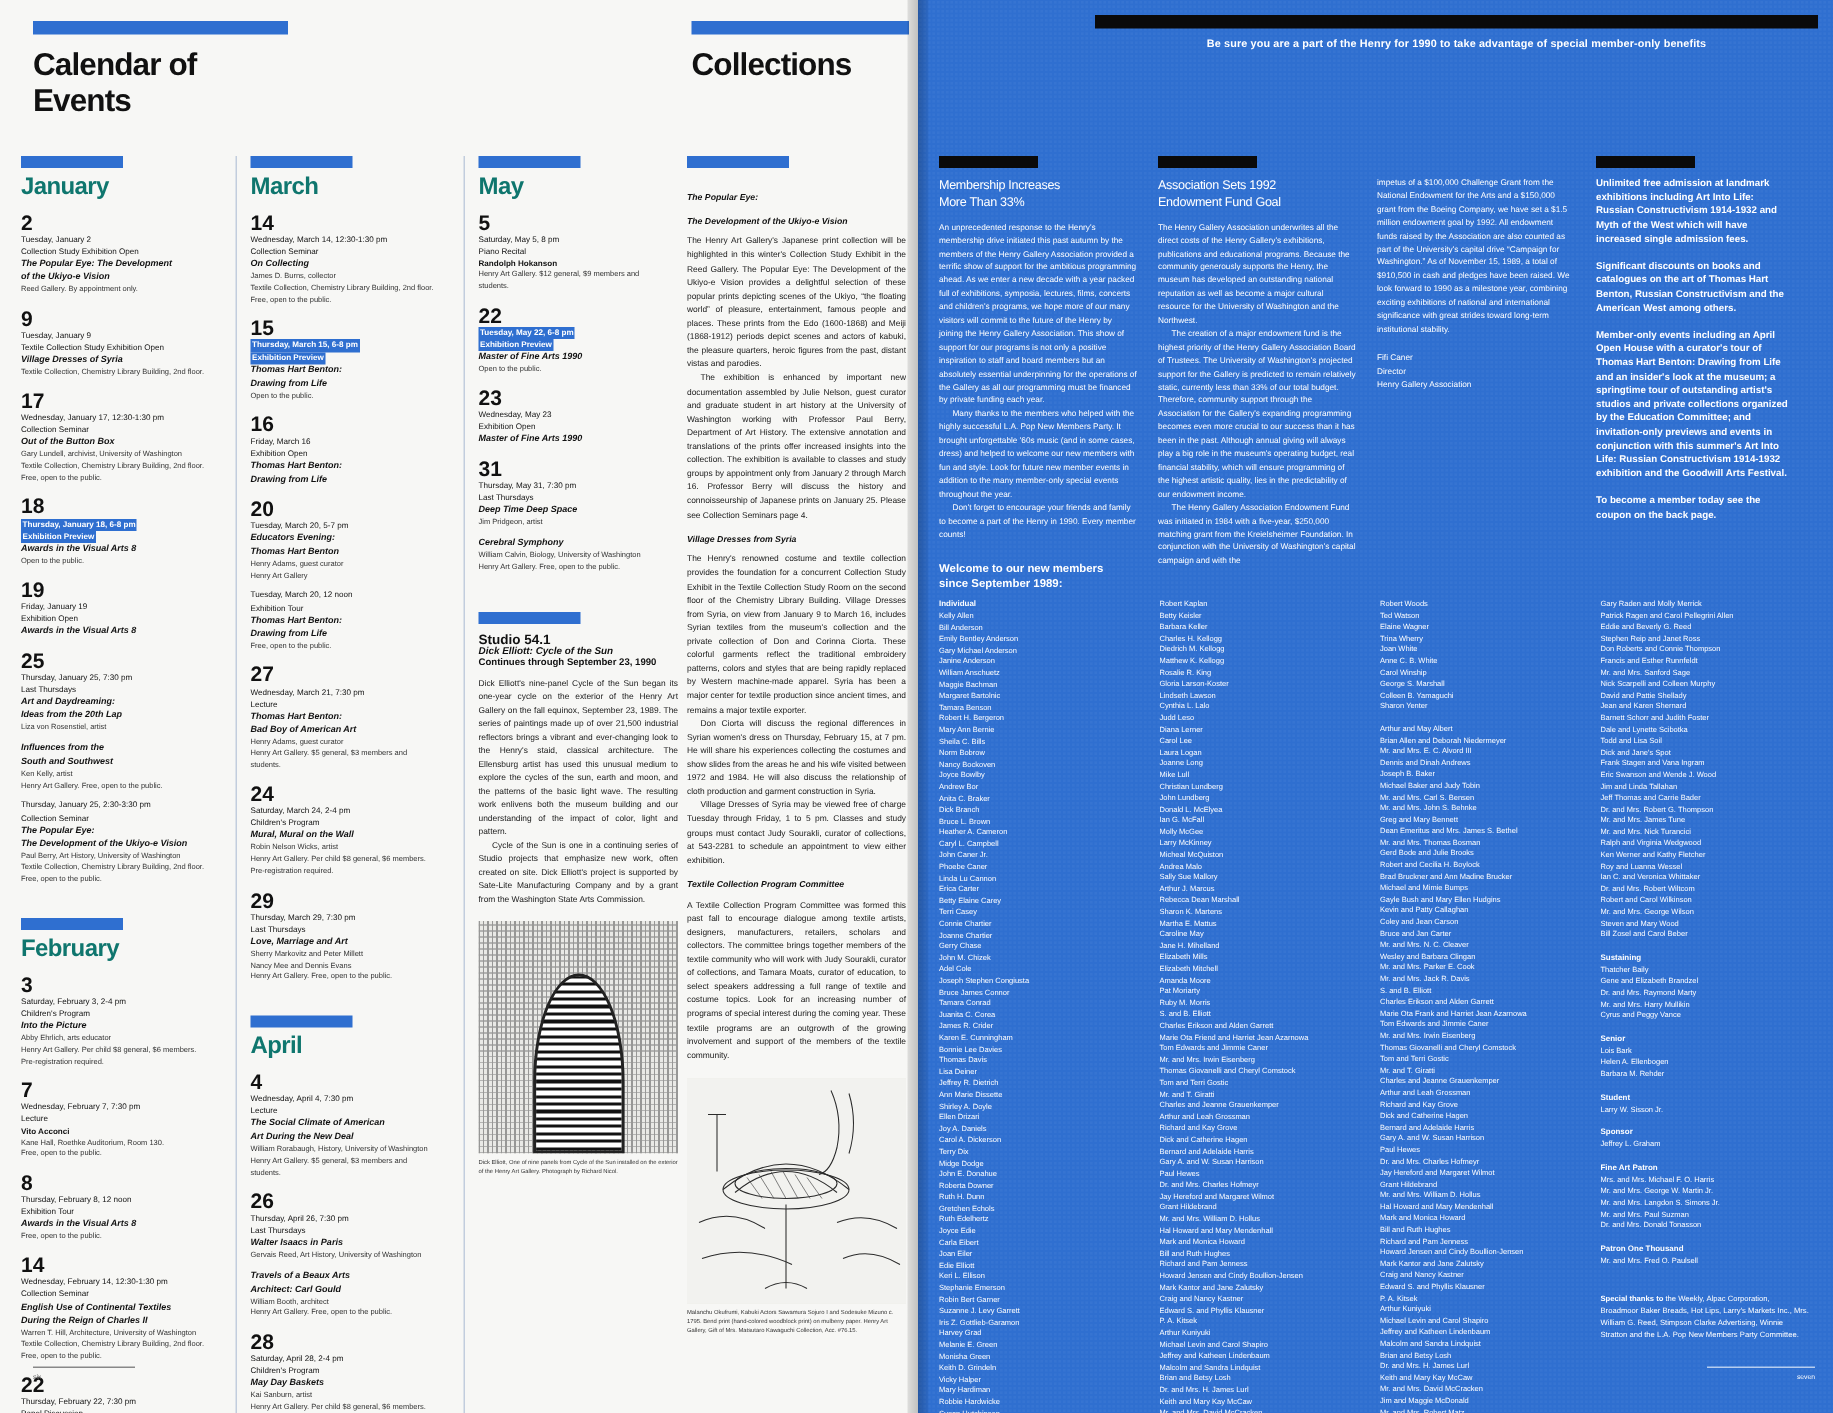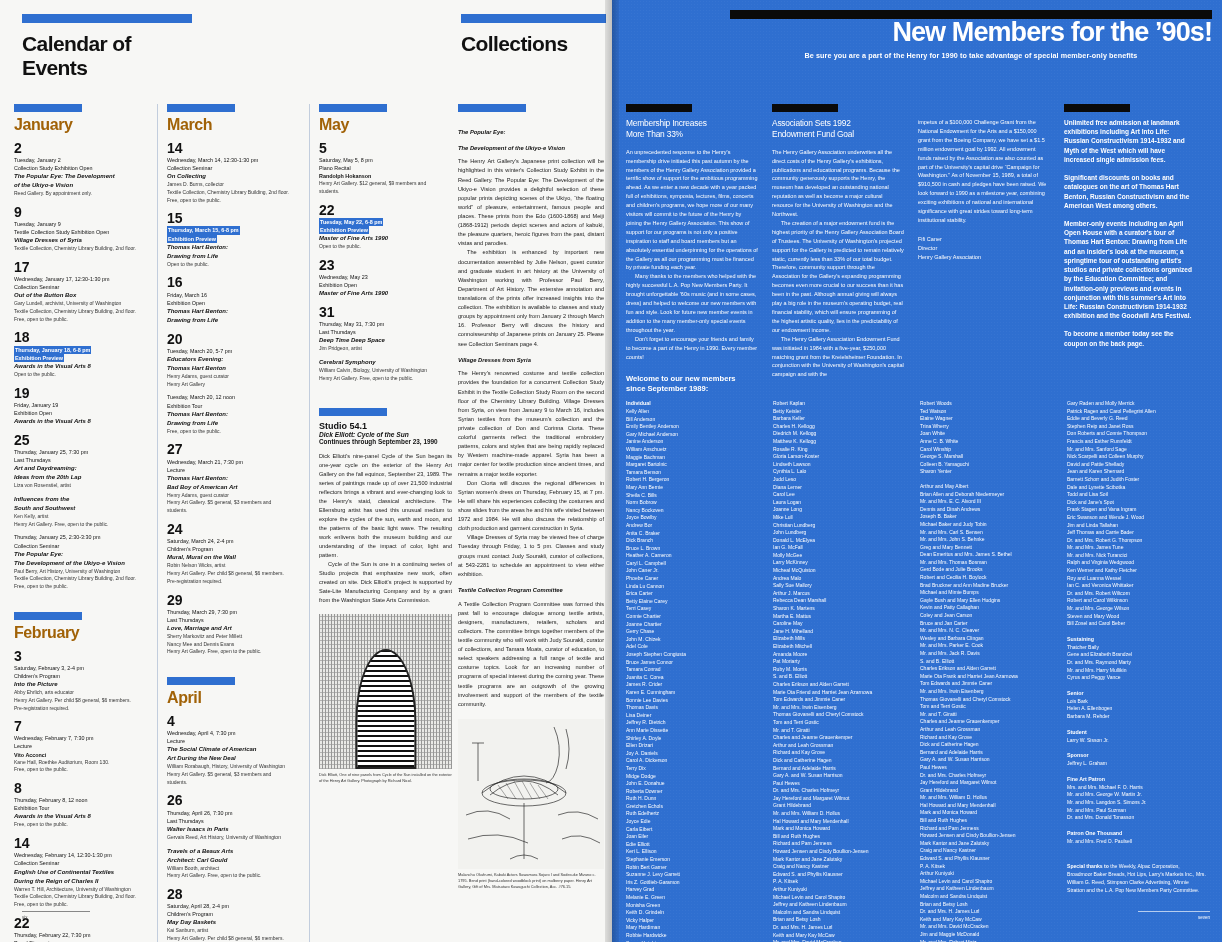--- a/index.html
+++ b/index.html
@@ -31,21 +31,21 @@
     font-size: 21px; font-weight: bold; letter-spacing: -0.6px;
     color: #111; margin-top: 9px;
   }
 
   
   .cal-cols { position: absolute; left: 14px; top: 104px; width: 590px; display: flex; }
   .col { width: 143px; padding-right: 9px; }
   .col + .col { border-left: 1px solid #c2cddd; padding-left: 9px; width: 152px; }
 
   .month-bar { height: 8px; background: #2f6fd0; width: 68px; margin-bottom: 5px; }
-  .month-name { font-size: 16px; font-weight: bold; letter-spacing: -0.4px; color: #a16207; line-height: 1.05; }
+  .month-name { font-size: 16px; font-weight: bold; letter-spacing: -0.4px; color: #0f766e; line-height: 1.05; }
   .day-num { font-size: 14px; font-weight: bold; color: #111; line-height: 1.15; margin-top: 6px; }
   .ev-line { font-size: 5.4px; color: #111; line-height: 1.5; }
   .ev-line.b { font-weight: bold; }
   .ev-line.i { font-style: italic; font-weight: bold; font-size: 6px; }
   .ev-line.small { color: #333; font-size: 5px; line-height: 1.55; }
   .ev-hl { background: #2f6fd0; color: #fff; font-weight: bold; display: inline-block; padding: 0 1px; }
   .ev-block { margin-bottom: 1px; }
   .ev-gap { height: 5px; }
 
   
@@ -448,21 +448,20 @@
     <div style="position:absolute;left:22px;bottom:22px;width:68px;">
       <div style="height:1px;background:#888;"></div>
       <div class="folio" style="position:static;margin-top:3px;">six</div>
     </div>
   </div>
 
   <div class="right-page">
 
     <div style="position:absolute;right:10px;top:10px;width:482px;">
       <div class="black-rule"></div>
-      <div class="rp-title">New Members for the ’90s!</div>
       <div class="rp-sub">Be sure you are a part of the Henry for 1990 to take advantage of special  member-only benefits</div>
     </div>
 
     <div class="rp-cols" style="left:14px;">
       <div class="rcol">
         <div class="r-blackbar"></div>
         <div class="r-head" id="r1-head">
             <div>Membership Increases</div>
             <div>More Than 33%</div>
           </div>

